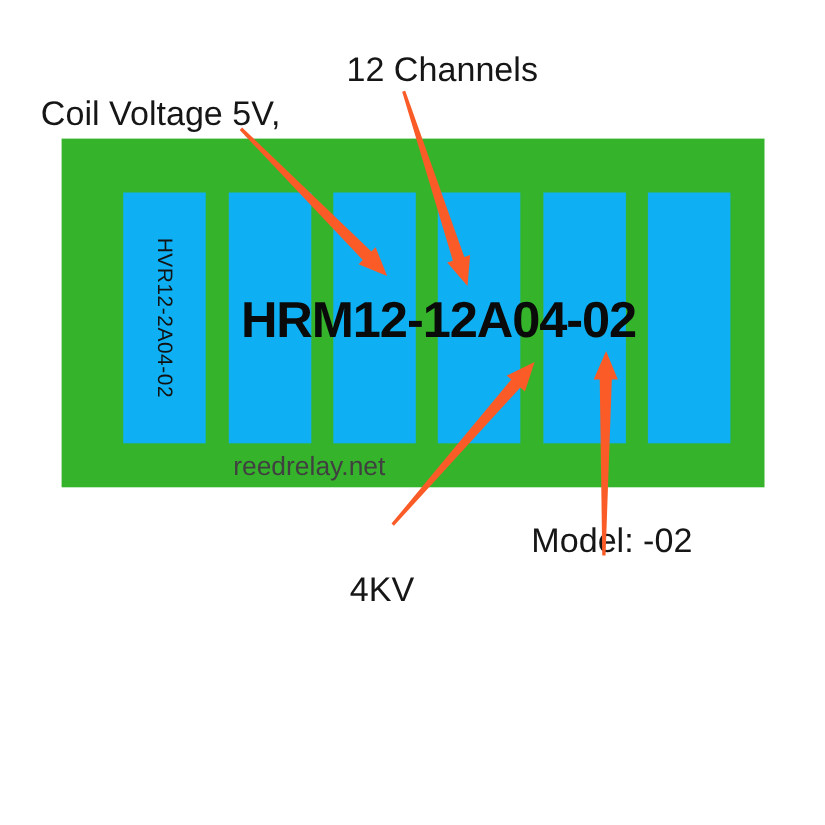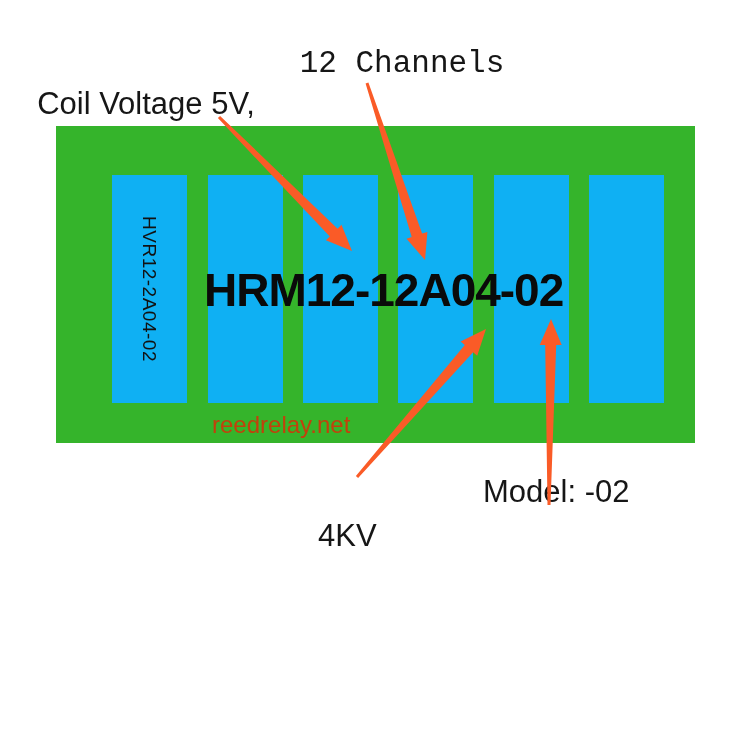--- a/index.html
+++ b/index.html
@@ -27,34 +27,34 @@
   
   .side-label-anchor{
     position:absolute;left:149px;top:289px;width:0;height:0;overflow:visible;
   }
   .side-label-anchor span{
     position:absolute;white-space:nowrap;font-size:19px;letter-spacing:0.5px;
     color:#121212;transform:translate(-50%,-50%) rotate(90deg);
   }
 
   .part-title{
-    position:absolute;left:204px;top:267px;line-height:1;
+    position:absolute;left:219px;top:267px;line-height:1;
     font-size:46px;font-weight:bold;letter-spacing:-1px;color:#0a0a0a;
     white-space:nowrap;
   }
   .watermark{
     position:absolute;left:212px;top:413px;line-height:1;
-    font-size:24px;color:#c2410c;white-space:nowrap;
+    font-size:24px;color:#404040;white-space:nowrap;
   }
 
   .note{
     position:absolute;color:var(--ink,#161616);font-size:31px;line-height:32px;
     white-space:nowrap;
   }
-  .note-channels{left:402px;top:48px;transform:translateX(-50%);font-family:Liberation Mono, monospace;}
+  .note-channels{left:402px;top:48px;transform:translateX(-50%);}
   .note-coil{left:146px;top:88px;transform:translateX(-50%);text-align:right;}
   .note-kv{left:318px;top:476px;margin-top:44px;}
   .note-model{left:483px;top:476px;}
 
   .arrow-layer{position:absolute;inset:0;pointer-events:none;}
 </style>
 </head>
 <body>
 
 <div class="stage">

